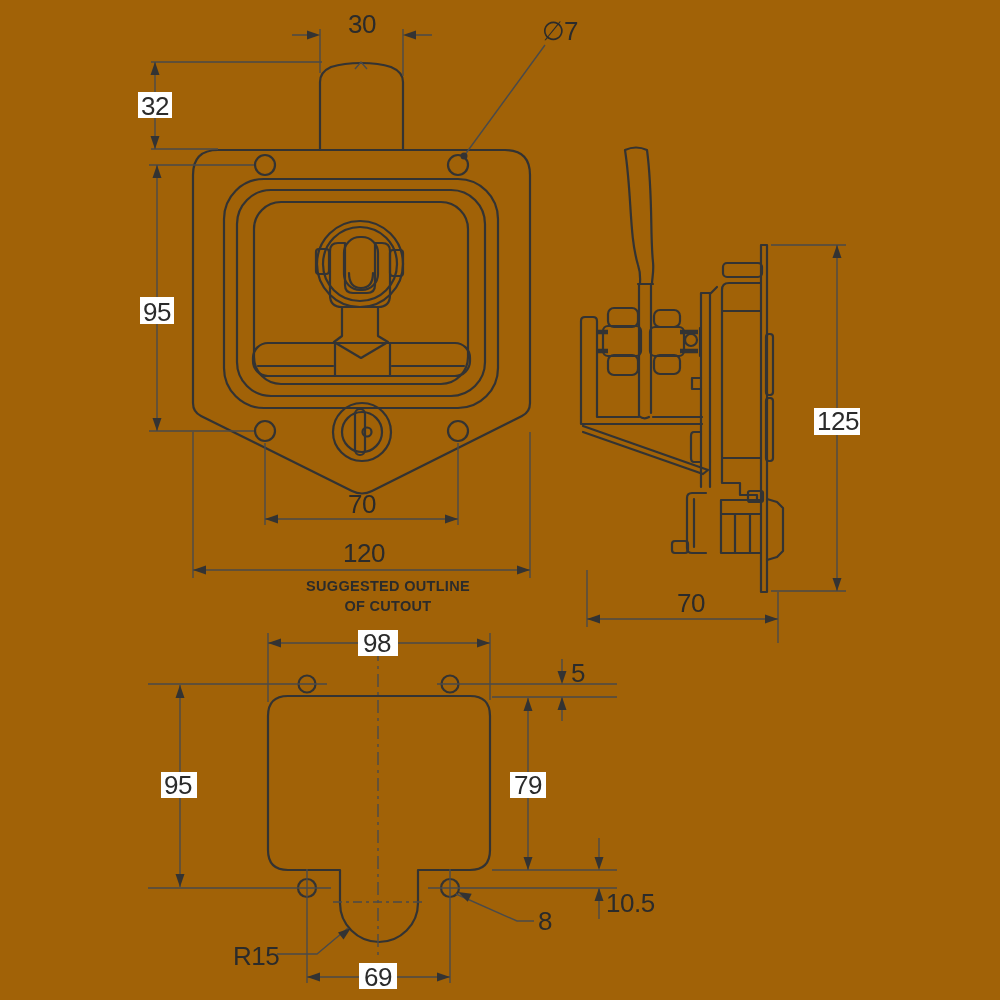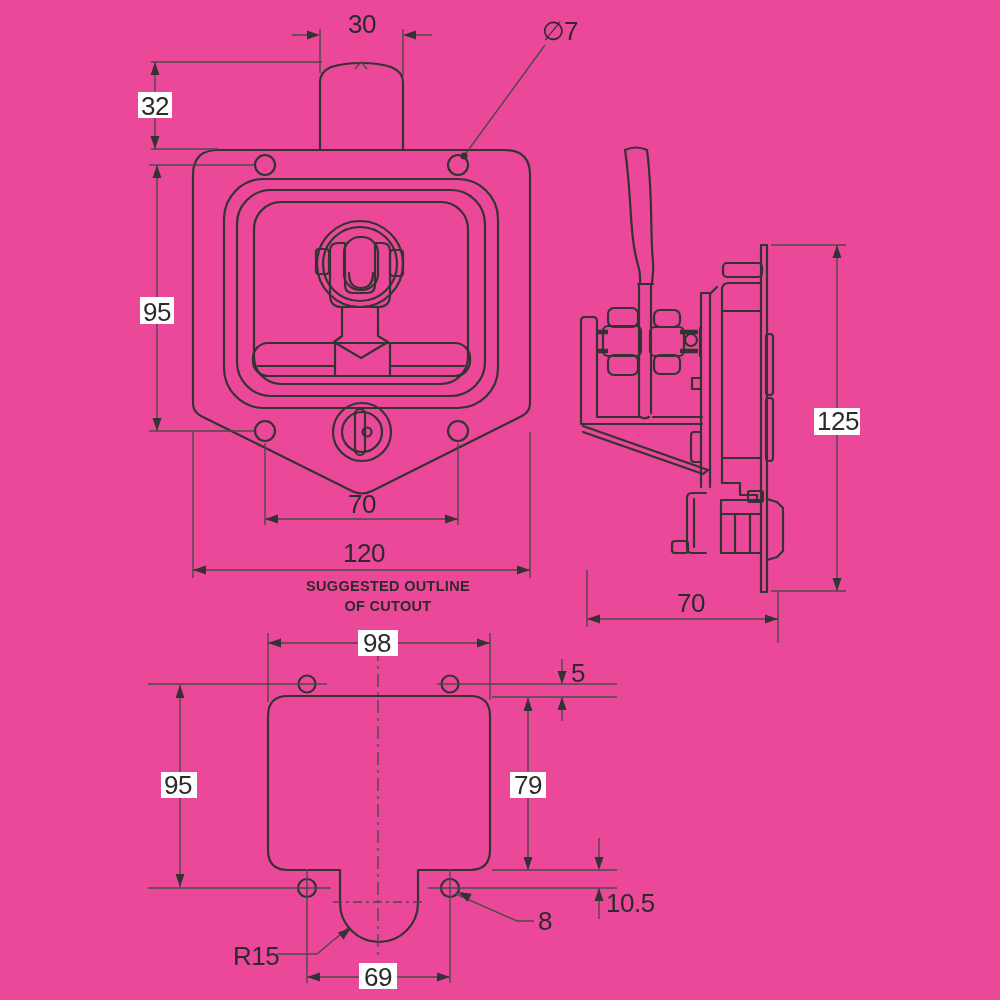--- a/index.html
+++ b/index.html
@@ -1,16 +1,16 @@
 <!DOCTYPE html>
 <html><head>
 <meta charset="utf-8">
 <style>
   html,body{margin:0;padding:0;background:#ffffff;}
-  .stage{width:1000px;height:1000px;background:#ec4899;position:relative;overflow:hidden;}
+  .stage{width:1000px;height:1000px;background:#a16207;position:relative;overflow:hidden;}
   svg{display:block;}
   svg text{font-family:"Liberation Sans",sans-serif;fill:#2b2b2b;}
   .dim{font-size:26px;letter-spacing:-0.5px;text-anchor:middle;}
   .dim-start{font-size:26px;letter-spacing:-0.5px;text-anchor:start;}
   .cap{font-size:14.5px;font-weight:600;letter-spacing:0.3px;text-anchor:middle;}
   .part{stroke:#333333;stroke-width:2.2;fill:none;stroke-linejoin:round;stroke-linecap:round;}
   .part-thick{stroke:#333333;stroke-width:4.5;fill:none;stroke-linecap:butt;}
   .dimline{stroke:#4a4a4a;stroke-width:1.4;fill:none;stroke-linecap:butt;}
   .centerline{stroke:#4a4a4a;stroke-width:1.4;fill:none;}
   .bg{fill:#ffffff;stroke:none;}

